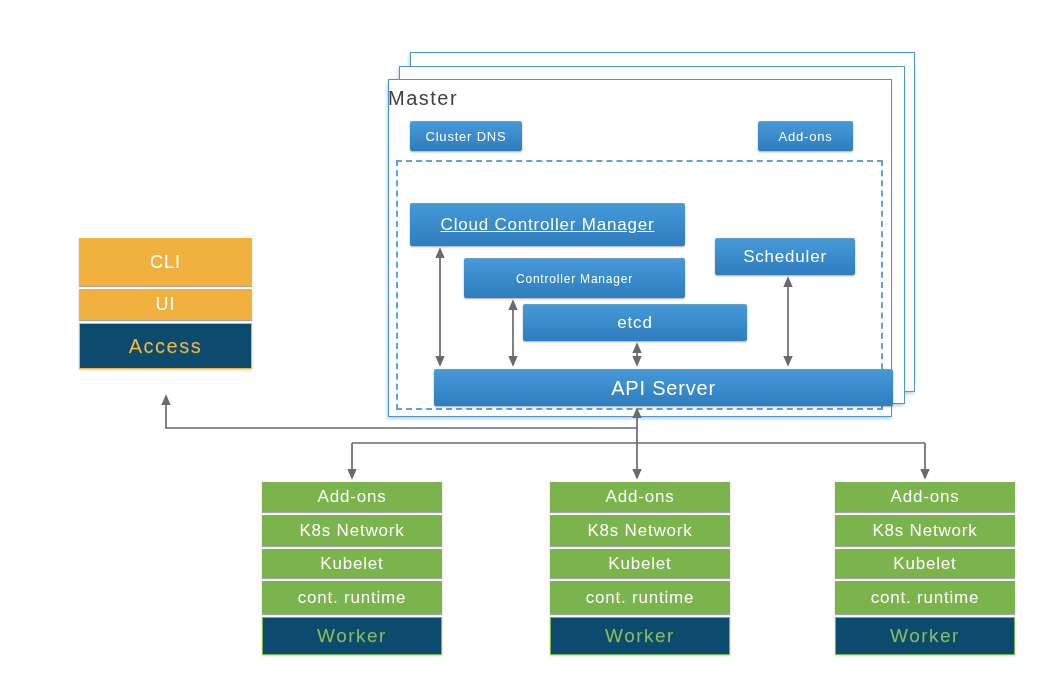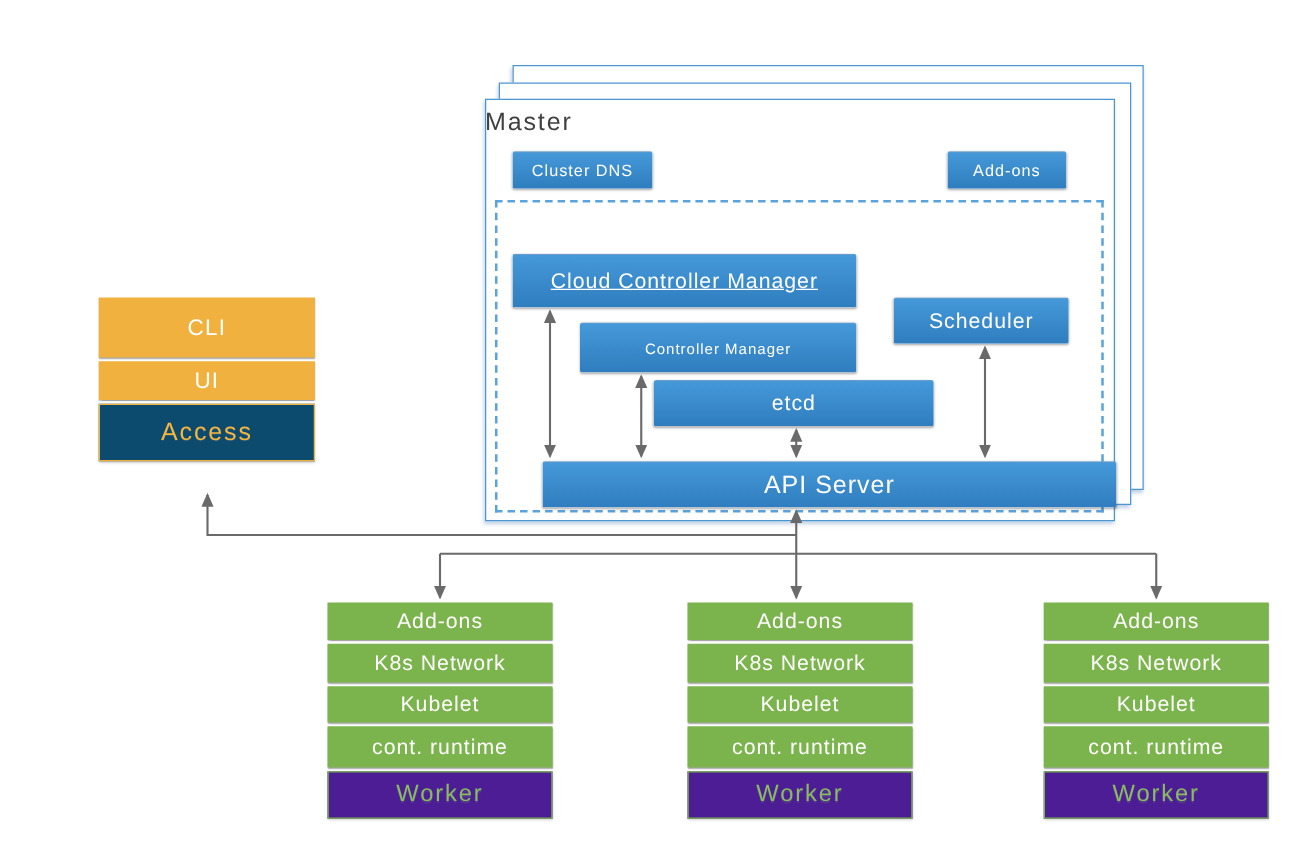--- a/index.html
+++ b/index.html
@@ -36,21 +36,21 @@
   .o-base{
     background:#0c4a6e;border:1.5px solid #f0b13e;color:#f3b73f;
     display:flex;align-items:center;justify-content:center;font-size:20px;letter-spacing:1.5px;
     text-shadow:0 1px 1px rgba(120,120,120,.35);box-shadow:0 1px 2px rgba(0,0,0,.18);
   }
   .g-row{
     background:#7bb44c;color:#ffffff;display:flex;align-items:center;justify-content:center;
     font-size:17px;letter-spacing:.8px;box-shadow:0 1px 1px rgba(0,0,0,.35);
   }
   .g-base{
-    background:#4c1d95;border:1.5px solid #7bb44c;color:#87bc60;
+    background:#0c4a6e;border:1.5px solid #7bb44c;color:#87bc60;
     display:flex;align-items:center;justify-content:center;font-size:19px;letter-spacing:1.5px;
     text-shadow:0 1px 1px rgba(120,120,120,.35);box-shadow:0 1px 2px rgba(0,0,0,.18);
   }
   svg.overlay{position:absolute;left:0;top:0;pointer-events:none;}
 </style>
 </head>
 <body>
 
 <div id="canvas">
 

